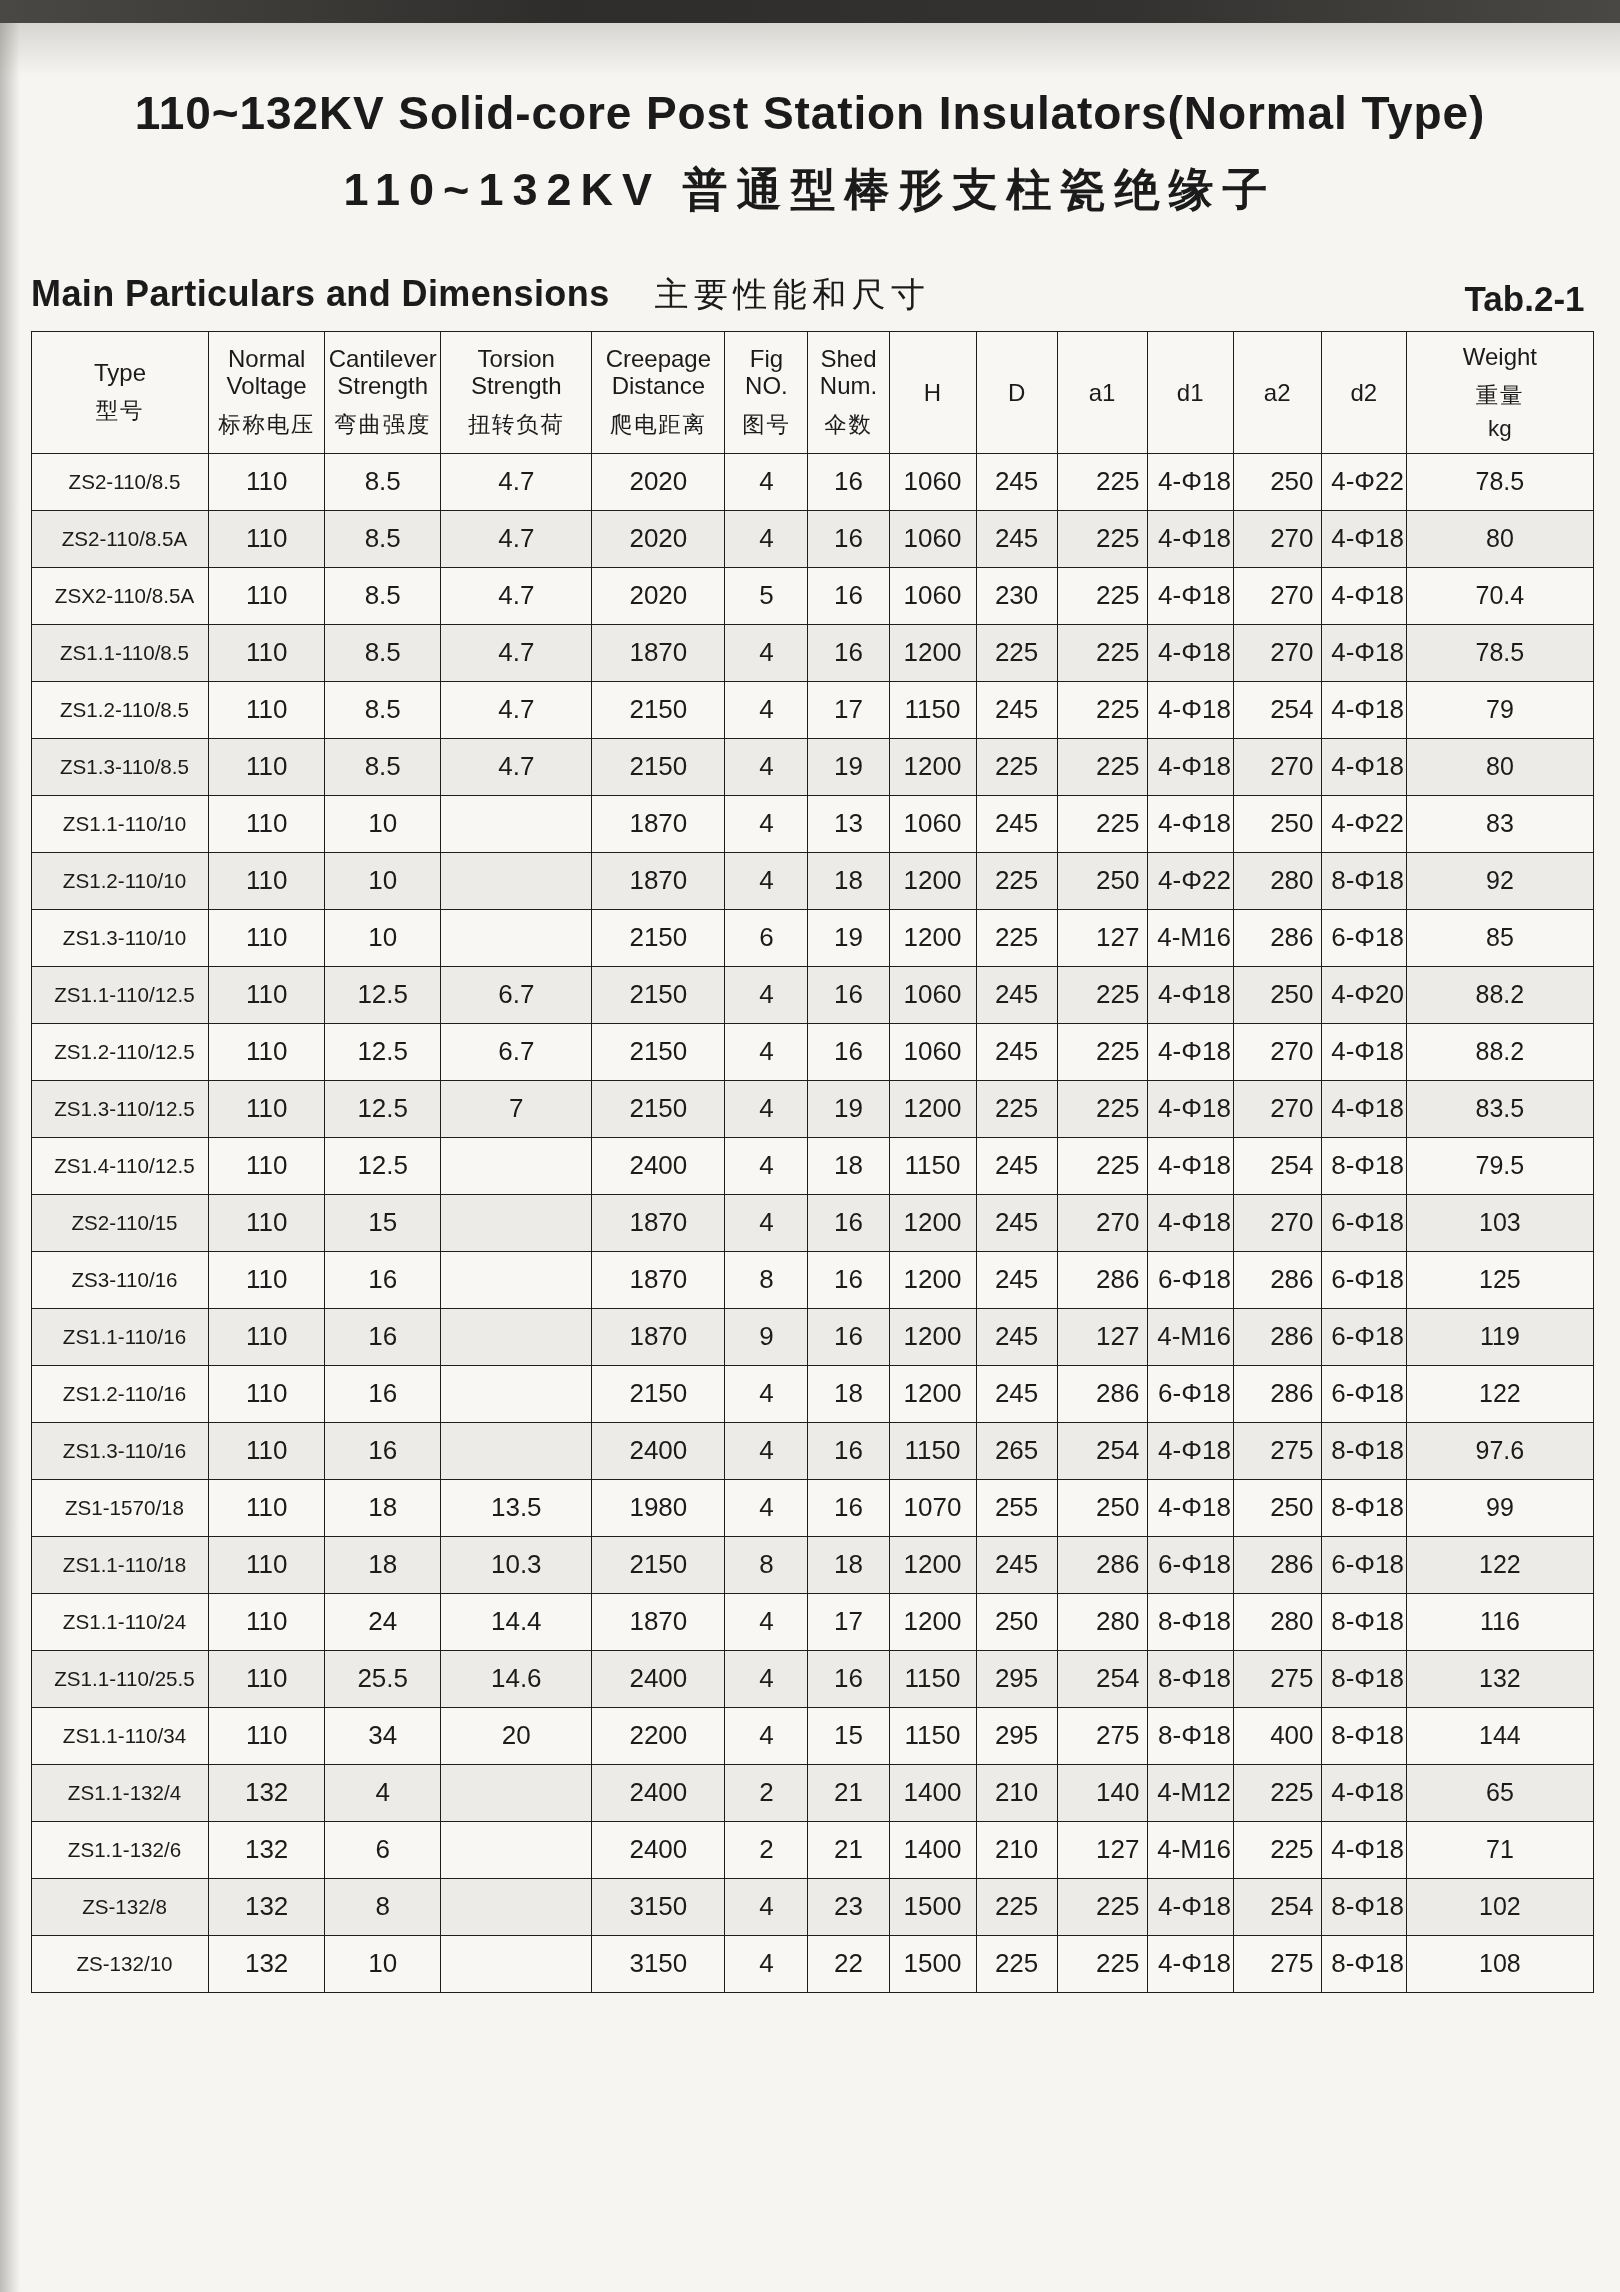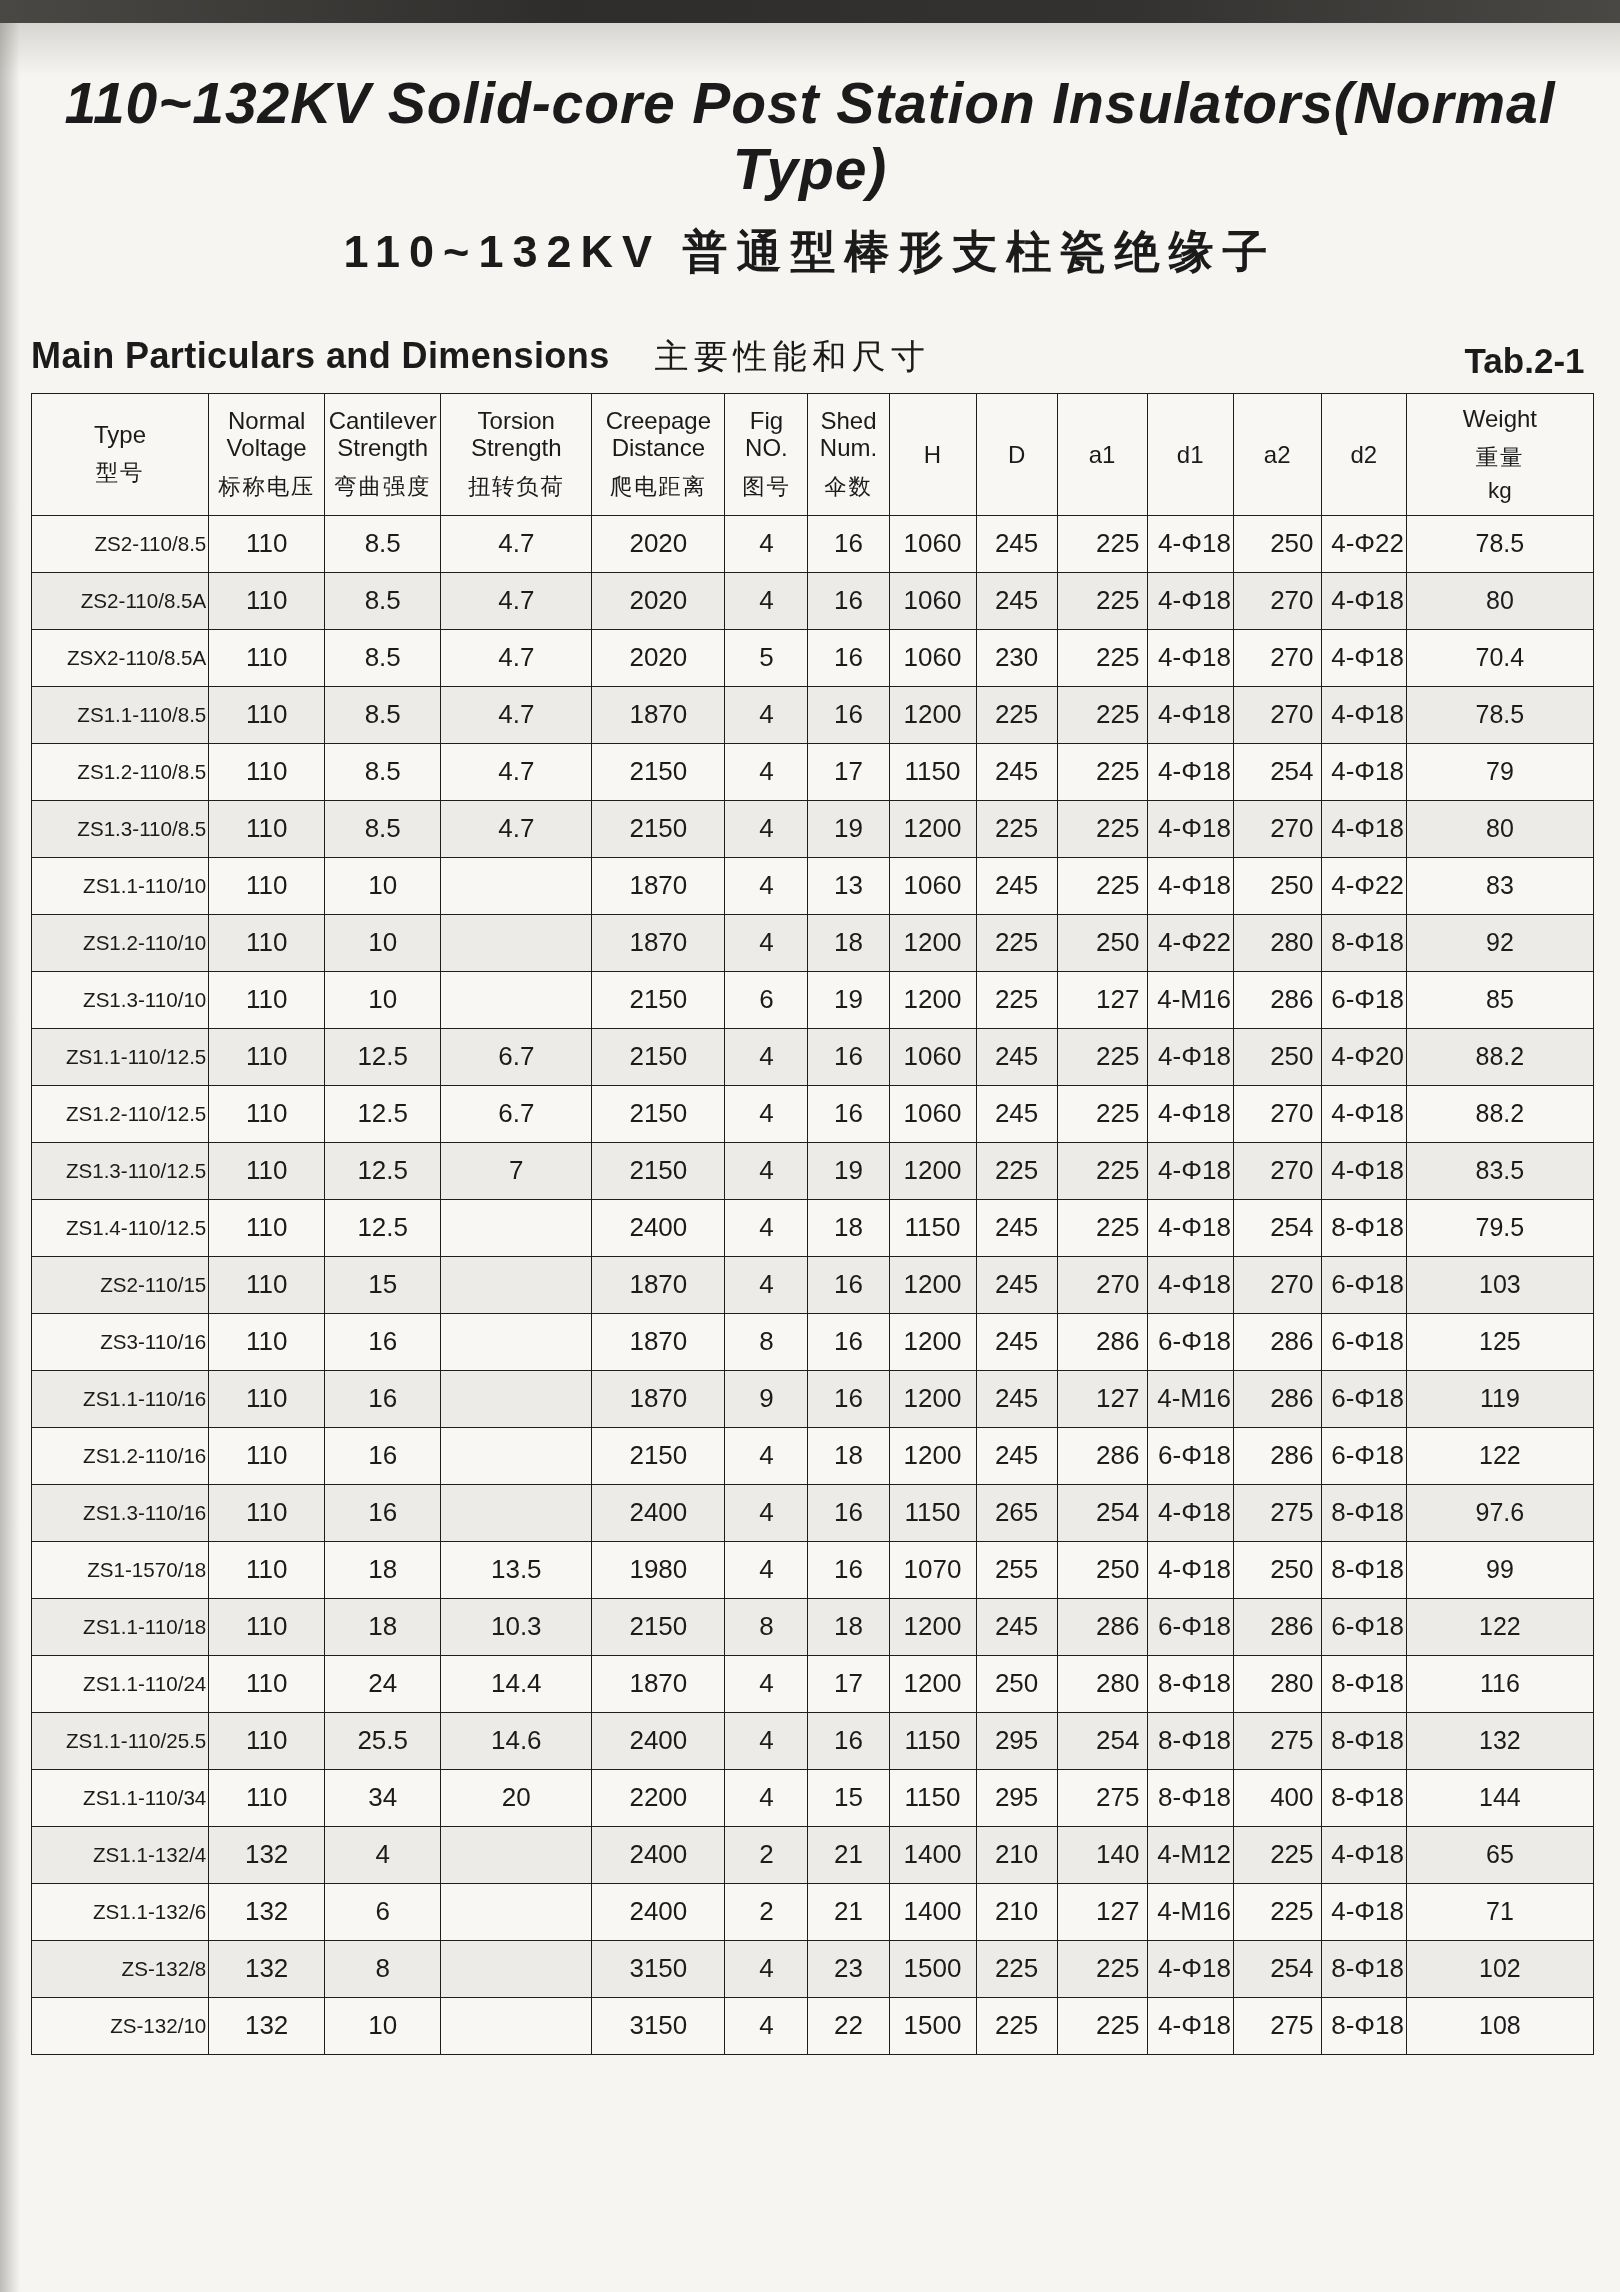--- a/index.html
+++ b/index.html
@@ -19,23 +19,22 @@
   .scan-edge-left{
     position:absolute;top:23px;left:0;width:19.7px;height:2269px;
     background:linear-gradient(90deg,rgba(120,118,112,.45),rgba(120,118,112,0));
   }
   .scan-smudge{
     position:absolute;top:23px;left:0;width:1620px;height:54px;
     background:linear-gradient(180deg,rgba(190,188,182,.55),rgba(190,188,182,0));
   }
   .titles{padding-top:70px;text-align:center;}
   .title-en{
-    font-size:57px;font-weight:bold;letter-spacing:0.9px;
-    margin:0 36px;
-    font-style:italic;
+    font-size:46px;font-weight:bold;letter-spacing:0.9px;
+    margin:16px 36px;
   }
   .title-zh{
     font-size:45px;font-weight:bold;letter-spacing:9px;
     margin-top:19.7px;
   }
   .section-line{
     position:relative;
     margin:52px 31px 9px 31px;
     height:47px;
   }
@@ -65,21 +64,21 @@
   .th-zh{display:block;font-size:22.4px;margin-top:9px;letter-spacing:1.8px;}
   .th-sub{display:block;font-size:22.4px;margin-top:5.4px;}
   table.spec tbody td{
     height:56px;
     font-size:26px;
     text-align:center;
     vertical-align:middle;
     padding:0 1.8px;
   }
   table.spec tbody tr:nth-child(even) td{background:#ecebe7;}
-  table.spec tbody td.c0{font-size:20.6px;text-align:right;padding-left:10.7px;}
+  table.spec tbody td.c0{font-size:20.6px;text-align:center;padding-left:10.7px;}
   table.spec tbody td.c9, table.spec tbody td.c11{text-align:right;padding-right:7.2px;}
   table.spec tbody td.c10, table.spec tbody td.c12{text-align:right;padding-left:3.6px;}
   table.spec tbody td.c13{font-size:25px;}
   .outer-frame{border:0.9px solid #1f1e1c;padding-left:40px;}
 </style>
 </head>
 <body>
 
 <div class="paper">
   <div class="scan-edge-top"></div>

